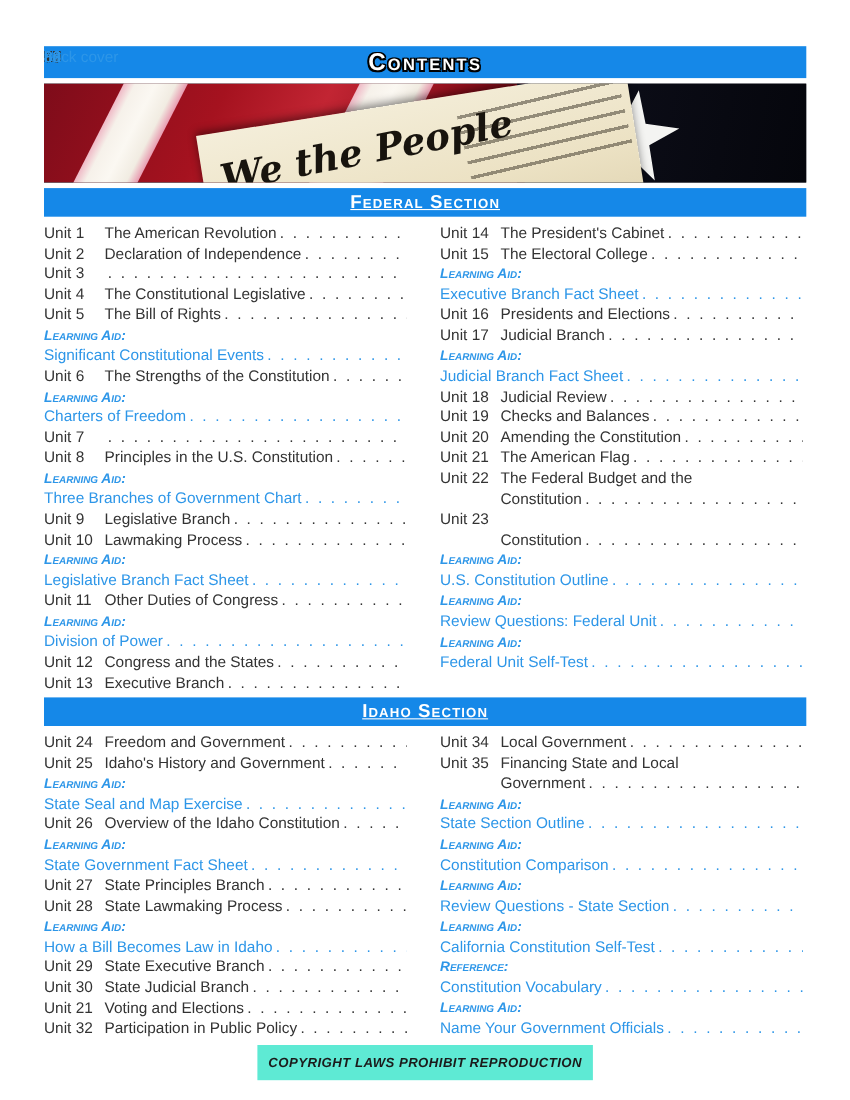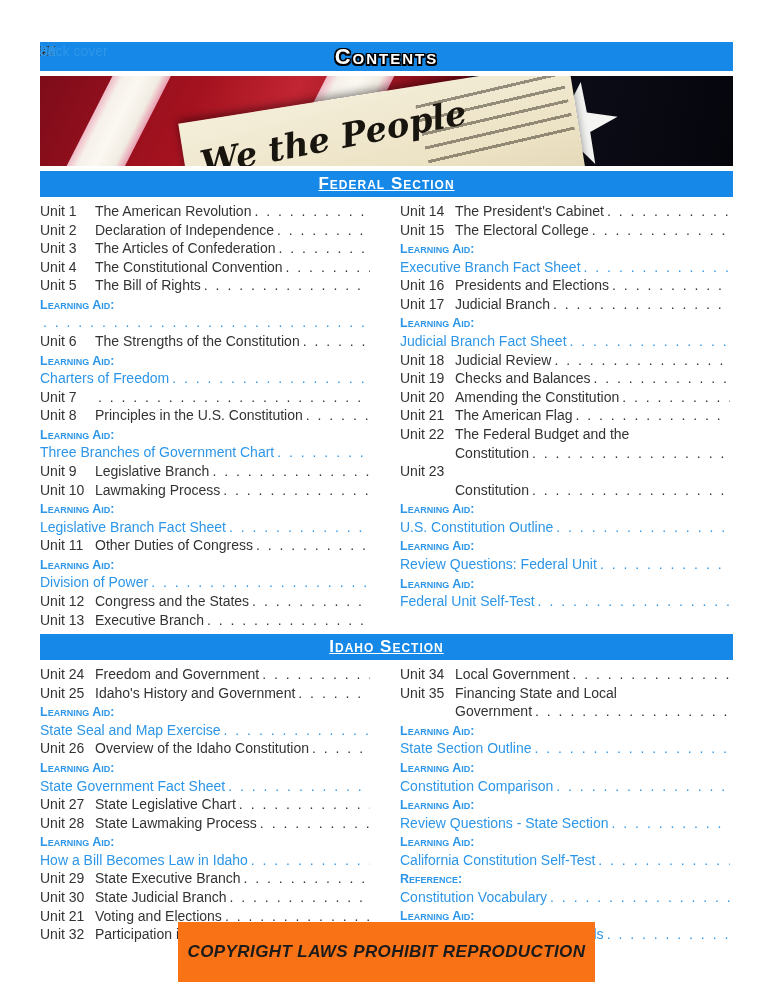--- a/index.html
+++ b/index.html
@@ -127,42 +127,43 @@
     margin:0 3px;
   }
   .row .dots::after{
     content:". . . . . . . . . . . . . . . . . . . . . . . . . . . . . . . . . . . . . . . . . . . . . .";
     letter-spacing:2px;
   }
   .row .page{flex:0 0 auto;}
   .row.aid{color:var(--link-blue);}
   .aid-label{
     color:var(--link-blue);
+    font-style:italic;
     font-variant:small-caps;
     font-weight:bold;
     font-size:12.5px;
     height:16.5px;
     line-height:16.5px;
     margin-top:2px;
   }
   
   .footer{
     position:absolute;
     left:0;right:0;bottom:18px;
     text-align:center;
   }
   .notice{
     display:inline-block;
-    background:#f97316;
+    background:#5eead4;
     color:#1b1b1b;
-    font-size:17px;
+    font-size:12px;
     font-weight:bold;
     font-style:italic;
     letter-spacing:.4px;
-    padding:20px 10px;
+    padding:9px 10px;
   }
 </style>
 </head>
 <body>
 
 <div class="page">
 
   <div class="banner contents-banner">
     <span class="outlined">Contents</span>
   </div>
@@ -192,38 +193,38 @@
             <span class="page">3</span>
           </div>
           <div class="row unit">
             <span class="num">Unit 2</span>
             <span class="title">Declaration of Independence</span>
             <span class="dots"></span>
             <span class="page">4</span>
           </div>
           <div class="row unit">
             <span class="num">Unit 3</span>
-            <span class="title">The Articles of Confederation</span>
             <span class="dots"></span>
             <span class="page">5</span>
           </div>
           <div class="row unit">
             <span class="num">Unit 4</span>
-            <span class="title">The Constitutional Convention</span>
+            <span class="title">The Constitutional Legislative</span>
             <span class="dots"></span>
             <span class="page">6</span>
           </div>
           <div class="row unit">
             <span class="num">Unit 5</span>
             <span class="title">The Bill of Rights</span>
             <span class="dots"></span>
             <span class="page">9</span>
           </div>
           <div class="aid-label">Learning Aid:</div>
           <div class="row aid">
+            <span class="title">Significant Constitutional Events</span>
             <span class="dots"></span>
             <span class="page">10</span>
           </div>
           <div class="row unit">
             <span class="num">Unit 6</span>
             <span class="title">The Strengths of the Constitution</span>
             <span class="dots"></span>
             <span class="page">11</span>
           </div>
           <div class="aid-label">Learning Aid:</div>
@@ -424,21 +425,21 @@
             <span class="page">60</span>
           </div>
           <div class="aid-label">Learning Aid:</div>
           <div class="row aid">
             <span class="title">State Government Fact Sheet</span>
             <span class="dots"></span>
             <span class="page">64</span>
           </div>
           <div class="row unit">
             <span class="num">Unit 27</span>
-            <span class="title">State Legislative Chart</span>
+            <span class="title">State Principles Branch</span>
             <span class="dots"></span>
             <span class="page">65</span>
           </div>
           <div class="row unit">
             <span class="num">Unit 28</span>
             <span class="title">State Lawmaking Process</span>
             <span class="dots"></span>
             <span class="page">67</span>
           </div>
           <div class="aid-label">Learning Aid:</div>

